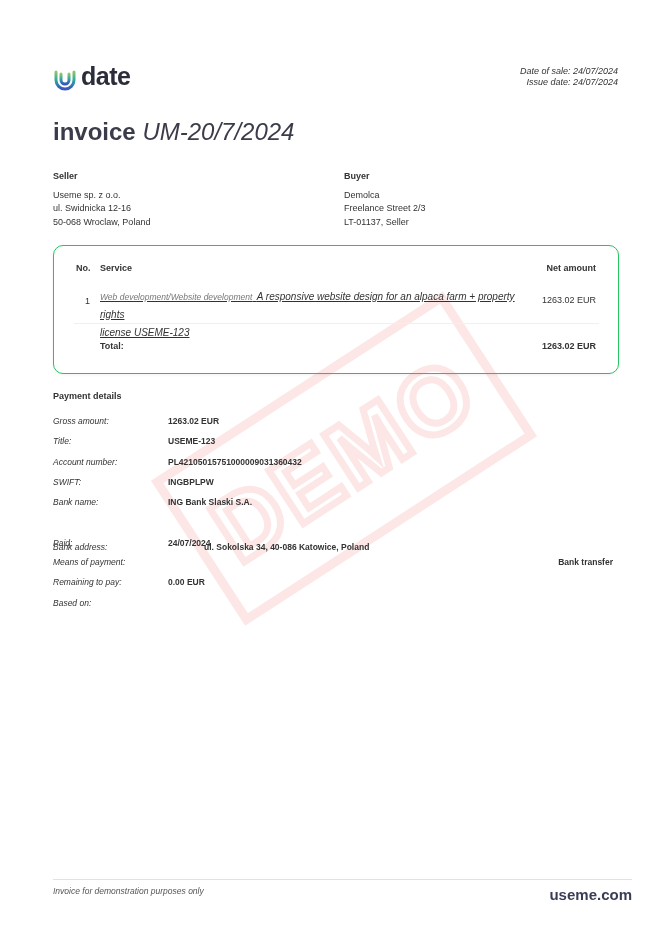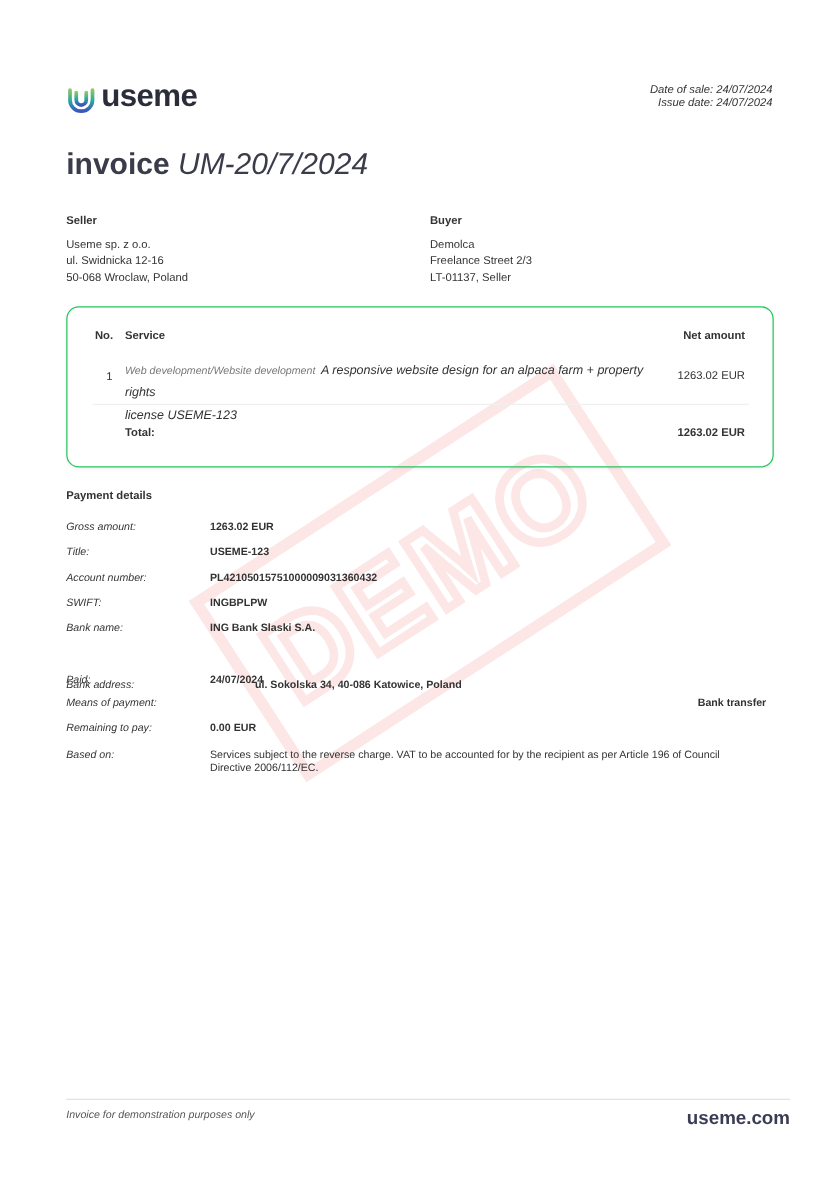--- a/index.html
+++ b/index.html
@@ -68,21 +68,21 @@
           <stop offset="0" stop-color="#8cc66a"></stop>
           <stop offset="0.5" stop-color="#2fa7a0"></stop>
           <stop offset="1" stop-color="#3b55c0"></stop>
         </linearGradient>
       </defs>
       <path d="M3 14 V22 A9 9 0 0 0 21 22 V14" fill="none" stroke="url(#lg)" stroke-width="3" stroke-linecap="round"></path>
       <path d="M8 16 V22 A4 4 0 0 0 16 22 V16" fill="none" stroke="url(#lg)" stroke-width="3" stroke-linecap="round"></path>
       <path d="M12 2 V22" fill="none" stroke="url(#lg)" stroke-width="3" stroke-linecap="round"></path>
     </svg>
   </span>
-  <span class="logo-text">useme</span>
+  <span class="logo-text">date</span>
 </div>
 
 <div class="abs dates">
   <div>Date of sale: 24/07/2024</div>
   <div>Issue date: 24/07/2024</div>
 </div>
 
 <div class="abs title">
   <b>invoice</b>
   <i>UM-20/7/2024</i>
@@ -101,21 +101,21 @@
   <div>Freelance Street 2/3</div>
   <div>LT-01137, Seller</div>
 </div>
 
 <div class="abs card">
   <div class="abs th" style="left:22px; top:17px;">No.</div>
   <div class="abs th" style="left:46px; top:17px;">Service</div>
   <div class="abs th" style="right:22px; top:17px;">Net amount</div>
 
   <div class="abs td" style="left:31px; top:50px;">1</div>
-  <div class="abs" style="left:46px; top:41px; width:430px; line-height:16px;">
+  <div class="abs" style="left:46px; top:41px; width:430px; line-height:16px;text-decoration:underline;">
     <span class="svc-cat">Web development/Website development</span>
     <span class="svc-desc">A responsive website design for an alpaca farm + property rights</span><br>
     <span class="svc-desc">license USEME-123</span>
   </div>
   <div class="abs td" style="right:22px; top:49px;">1263.02 EUR</div>
 
   <div class="abs sep" style="top:77px;"></div>
 
   <div class="abs th" style="left:46px; top:95px;">Total:</div>
   <div class="abs th" style="right:22px; top:95px;">1263.02 EUR</div>
@@ -154,18 +154,17 @@
 <div class="abs pay-row" style="top:557px;justify-content:space-between;">
   <span class="pay-label">Means of payment:</span>
   <span class="pay-val">Bank transfer</span>
 </div>
 <div class="abs pay-row" style="top:577px;">
   <span class="pay-label">Remaining to pay:</span>
   <span class="pay-val">0.00 EUR</span>
 </div>
 <div class="abs pay-row" style="top:598px;">
   <span class="pay-label">Based on:</span>
-  <span class="pay-val norm" style="width:440px;">Services subject to the reverse charge. VAT to be accounted for by the recipient as per Article 196 of Council Directive 2006/112/EC.</span>
 </div>
 
 <div class="abs footer-line"></div>
 <div class="abs footer-left">Invoice for demonstration purposes only</div>
 <div class="abs footer-right">useme.com</div>
 
 </body></html>

